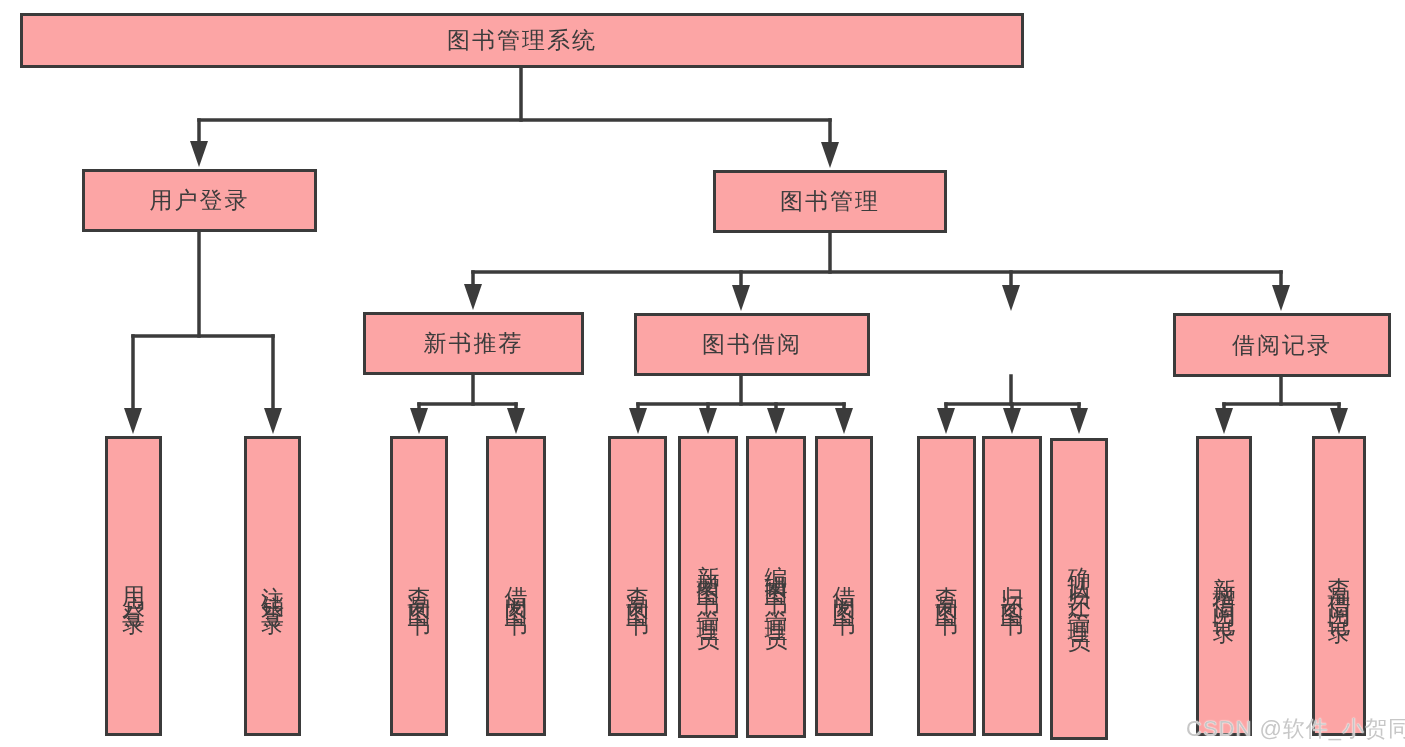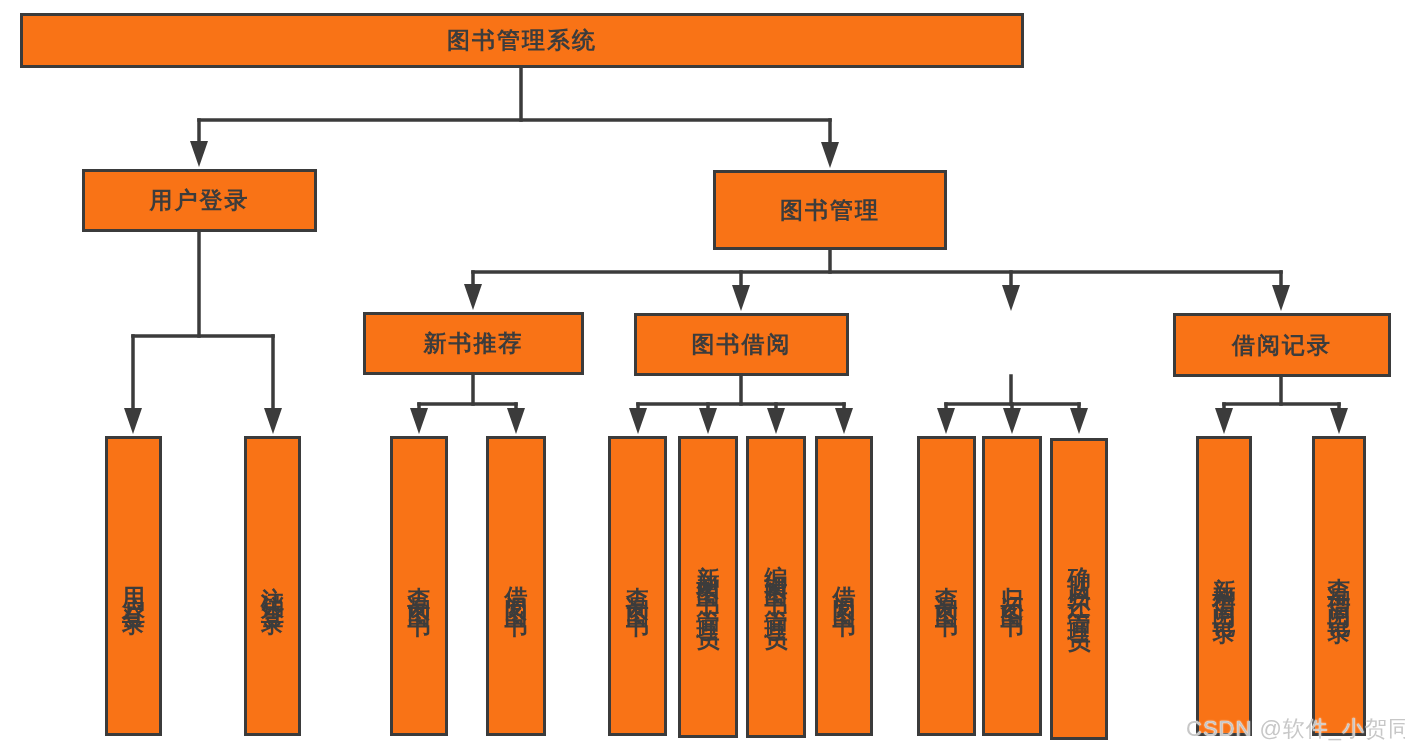--- a/index.html
+++ b/index.html
@@ -2,23 +2,23 @@
 <html><head>
 <meta charset="utf-8">
 <style>
   html,body{margin:0;padding:0;background:#fff;}
   .canvas{
     position:relative;width:1405px;height:747px;background:#ffffff;overflow:hidden;
     font-family:"Liberation Sans","DejaVu Sans",sans-serif;color:#3c3c3c;
   }
   .connectors{position:absolute;left:0;top:0;z-index:1;}
   .node{
-    position:absolute;box-sizing:border-box;border:3px solid #3b3b3b;background:#f97316;
+    position:absolute;box-sizing:border-box;border:3px solid #3b3b3b;background:#fca5a5;
     display:flex;align-items:center;justify-content:center;
-    font-size:23px;letter-spacing:2px;z-index:2;white-space:nowrap;font-weight:bold;
+    font-size:23px;letter-spacing:2px;z-index:2;white-space:nowrap;
   }
   .leaf{
     writing-mode:vertical-rl;text-orientation:mixed;
     letter-spacing:9px;font-size:23px;white-space:normal;
     line-height:1;
   }
   .watermark{
     position:absolute;z-index:5;font-size:22px;letter-spacing:1px;
     color:#c7c7c7;text-shadow:0 0 2px #ffffff,0 0 1px #ffffff;white-space:nowrap;
   }
@@ -90,24 +90,24 @@
       <polygon points="1003,408 1021,408 1012,434"></polygon>
       <polygon points="1070,408 1088,408 1079,434"></polygon>
       <polygon points="1215,408 1233,408 1224,434"></polygon>
       <polygon points="1330,408 1348,408 1339,434"></polygon>
     </g>
   </svg>
 
   <div class="node" style="left:20px;top:13px;width:1004px;height:55px;">图书管理系统</div>
 
   <div class="node" style="left:82px;top:169px;width:235px;height:63px;">用户登录</div>
-  <div class="node" style="left:713px;top:170px;width:234px;height:80px;">图书管理</div>
+  <div class="node" style="left:713px;top:170px;width:234px;height:63px;">图书管理</div>
 
   <div class="node" style="left:363px;top:312px;width:221px;height:63px;">新书推荐</div>
-  <div class="node" style="left:634px;top:313px;width:215px;height:63px;">图书借阅</div>
+  <div class="node" style="left:634px;top:313px;width:236px;height:63px;">图书借阅</div>
   <div class="node" style="left:1173px;top:313px;width:218px;height:64px;">借阅记录</div>
 
   <div class="node leaf" style="left:105px;top:436px;width:57px;height:300px;">用户登录</div>
   <div class="node leaf" style="left:244px;top:436px;width:57px;height:300px;">注销登录</div>
 
   <div class="node leaf" style="left:390px;top:436px;width:58px;height:300px;">查询图书</div>
   <div class="node leaf" style="left:486px;top:436px;width:60px;height:300px;">借阅图书</div>
 
   <div class="node leaf" style="left:608px;top:436px;width:59px;height:300px;">查询图书</div>
   <div class="node leaf" style="left:678px;top:436px;width:60px;height:302px;">新增图书（管理员）</div>

